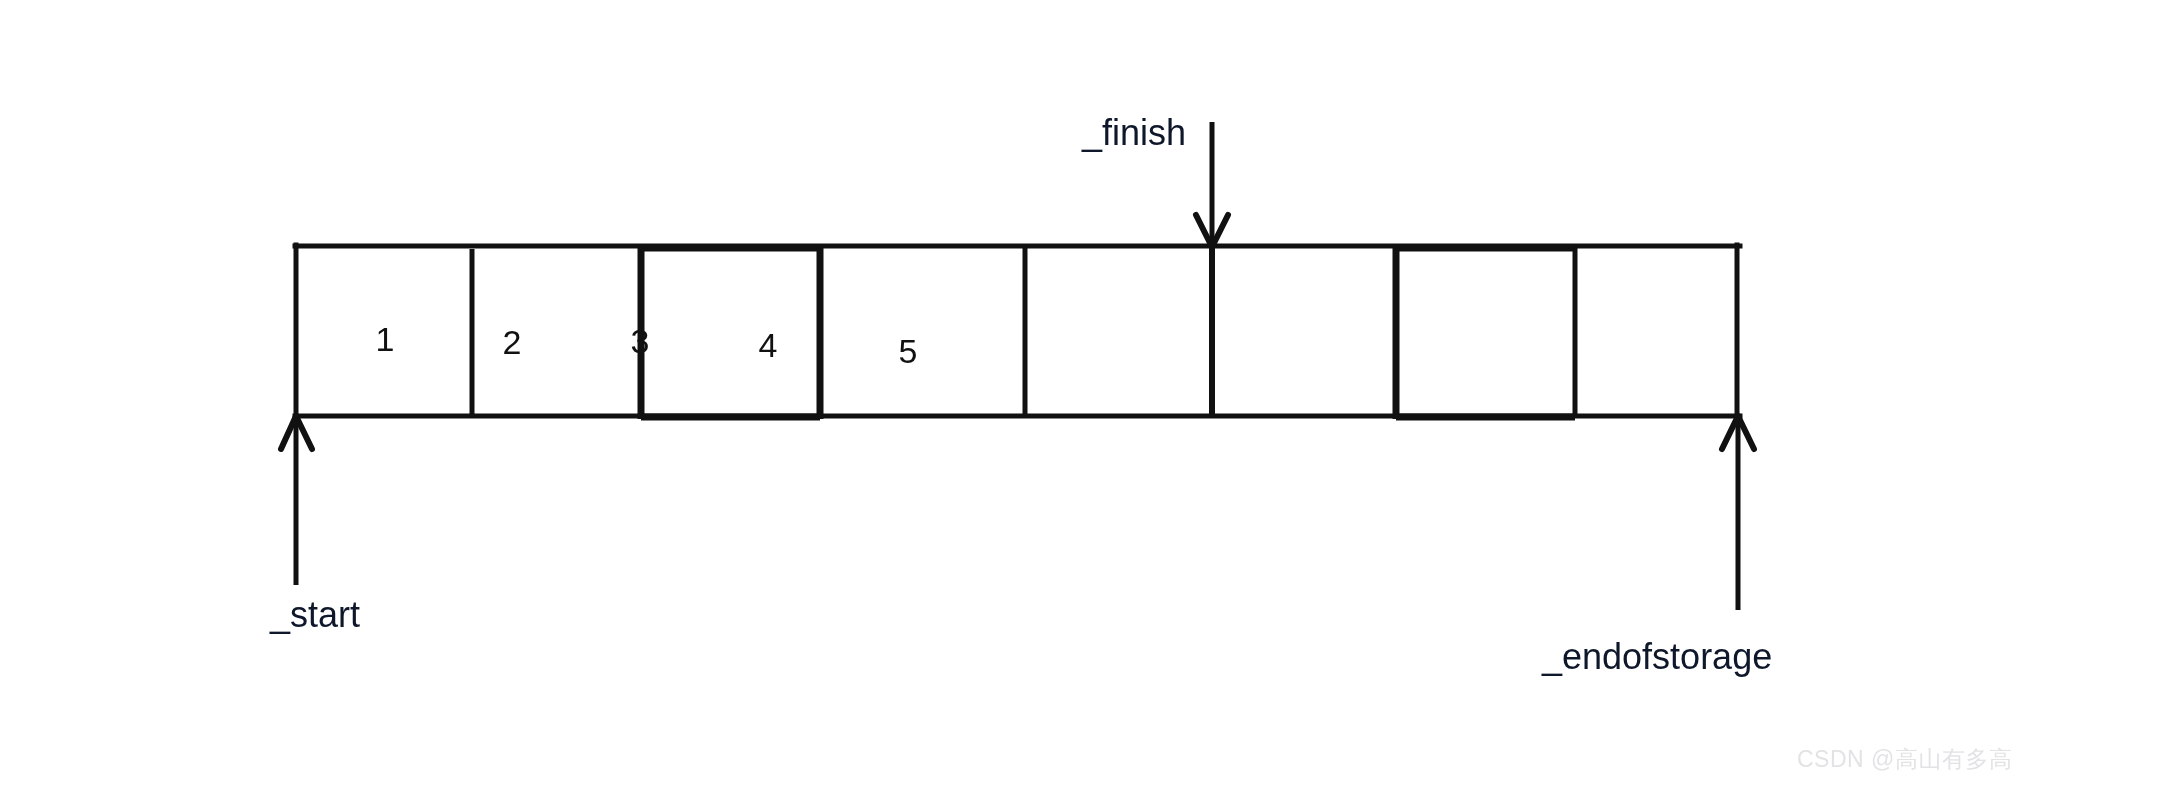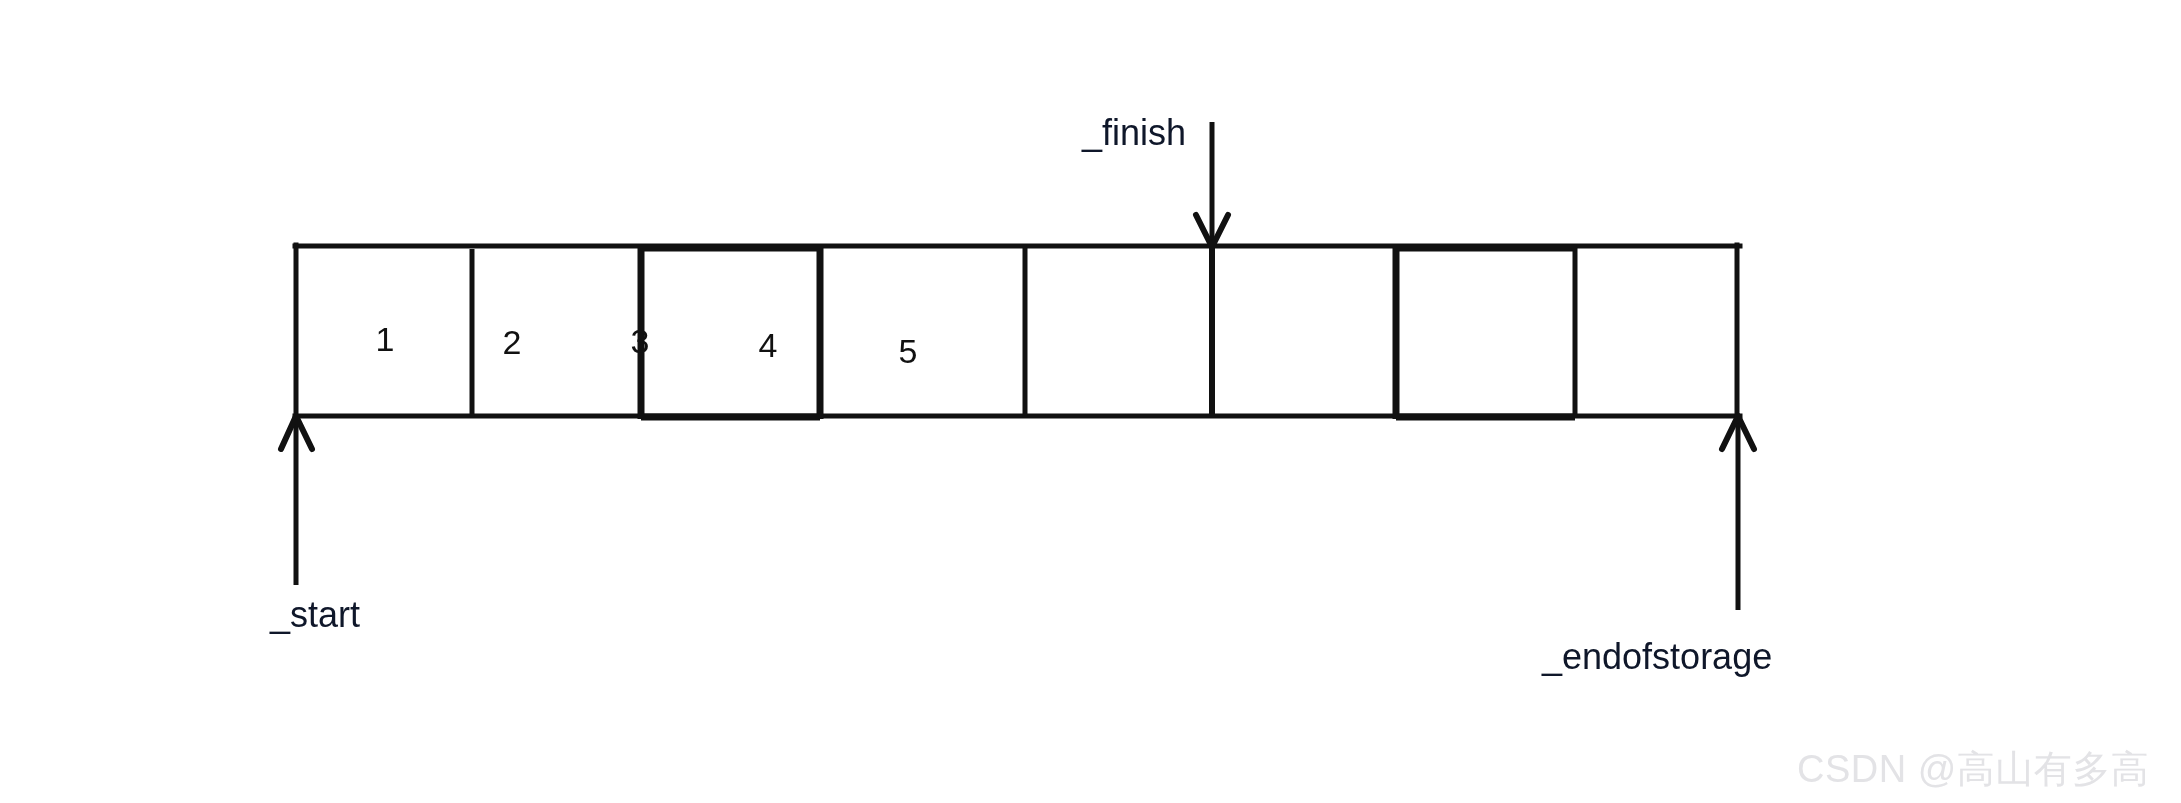--- a/index.html
+++ b/index.html
@@ -50,21 +50,21 @@
   #pointer-label-endofstorage {
     left: 1542px;
     top: 618px;
     font-size: 36px;
     margin-top: 18px;
   }
   #watermark {
     position: absolute;
     left: 1797px;
     top: 744px;
-    font-size: 38px;
+    font-size: 23px;
     color: #e3e3e6;
     font-family: "Liberation Sans", sans-serif;
     white-space: nowrap;
     letter-spacing: 0.5px;
   }
 </style>
 </head>
 <body>
 
 <div id="canvas">

